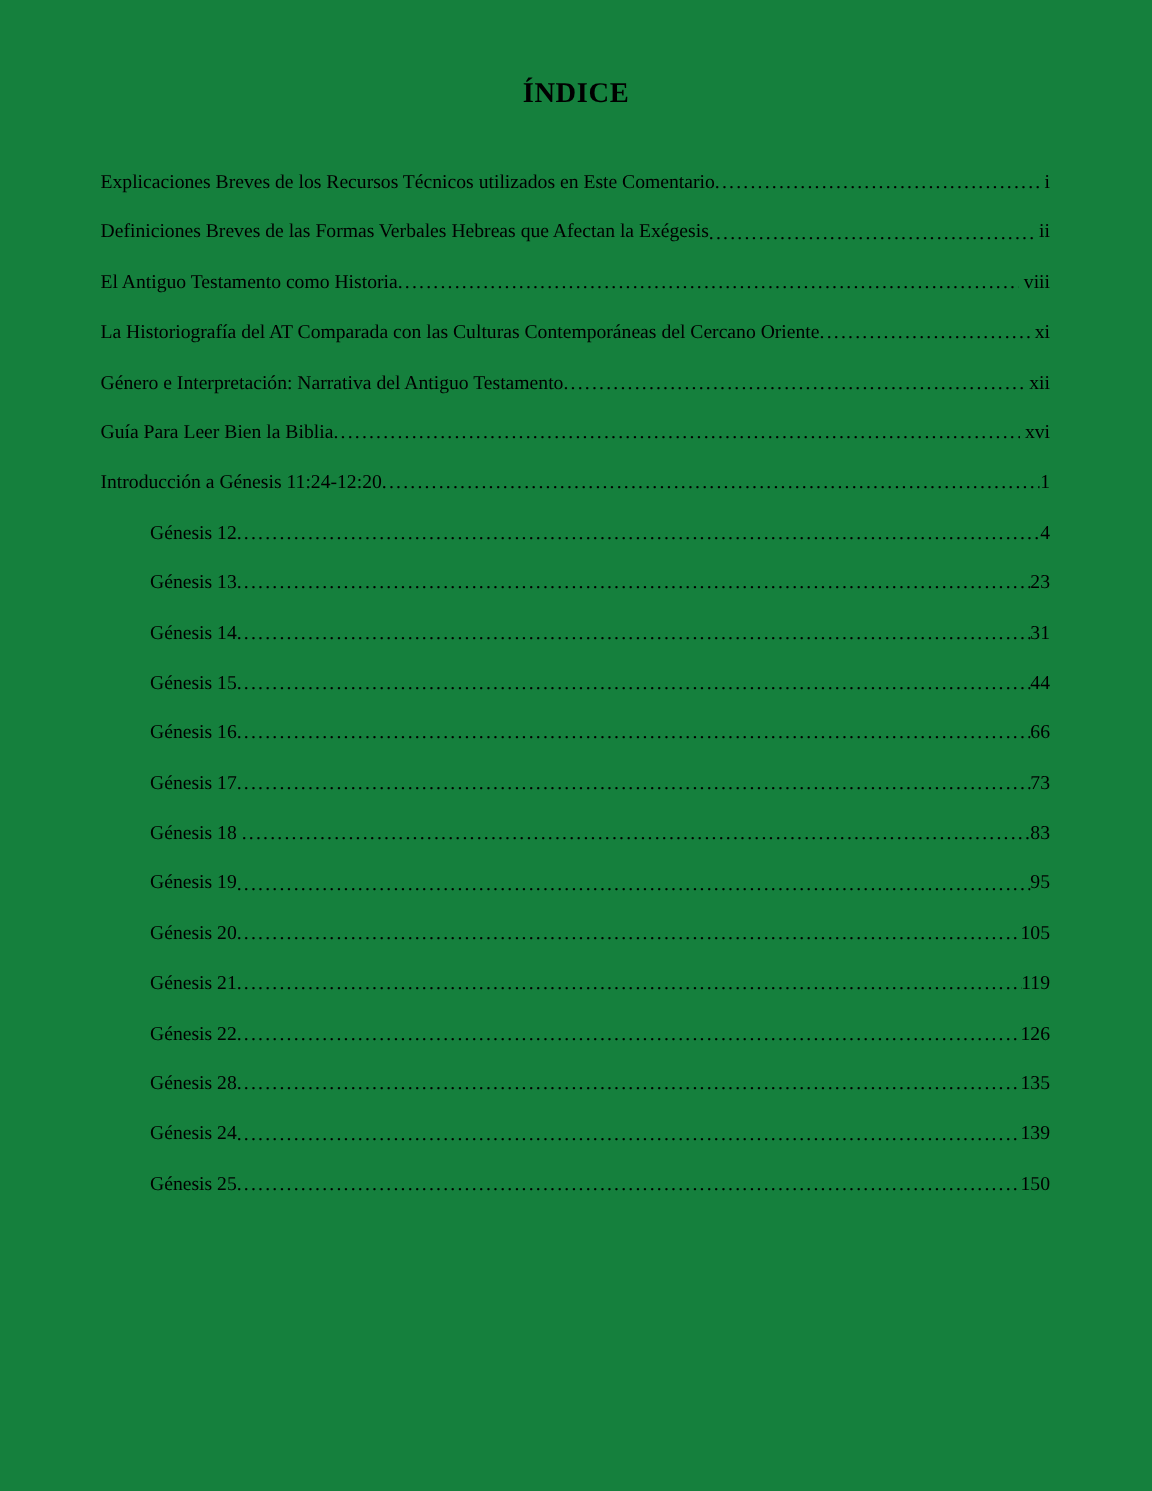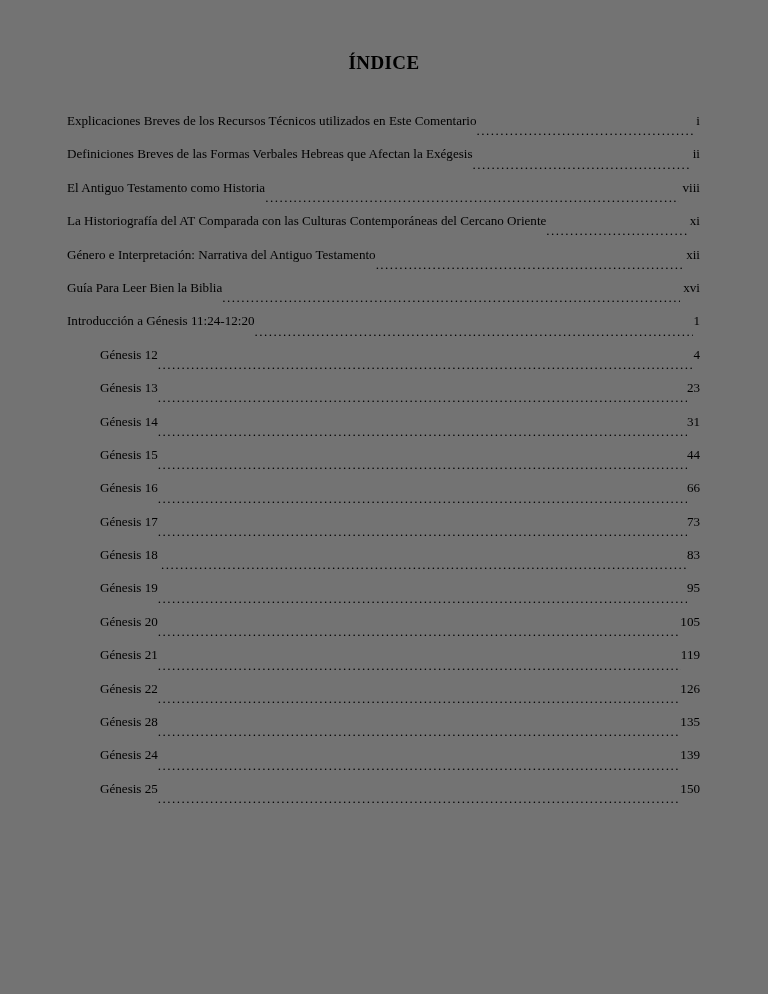--- a/index.html
+++ b/index.html
@@ -17,21 +17,21 @@
     overflow: hidden;
     -webkit-font-smoothing: antialiased;
   }
 
   .page {
     position: absolute;
     left: 0;
     top: 0;
     width: 768px;
     height: 994px;
-    background: #737373;
+    background: #15803d;
   }
 
   
   .doc-title {
     position: absolute;
     left: 0;
     top: 52px;
     width: 768px;
     text-align: center;
     font-size: 19px;
@@ -43,21 +43,21 @@
   
   .toc {
     position: absolute;
     left: 67px;
     top: 104px;
     width: 633px;
   }
 
   .toc-entry {
     display: flex;
-    align-items: flex-end;
+    align-items: center;
     width: 100%;
     height: 33.4px;
     font-size: 13.1px;
     line-height: 33.4px;
     white-space: nowrap;
   }
 
   .toc-entry.indent {
     padding-left: 33px;
     width: calc(100% - 33px);

